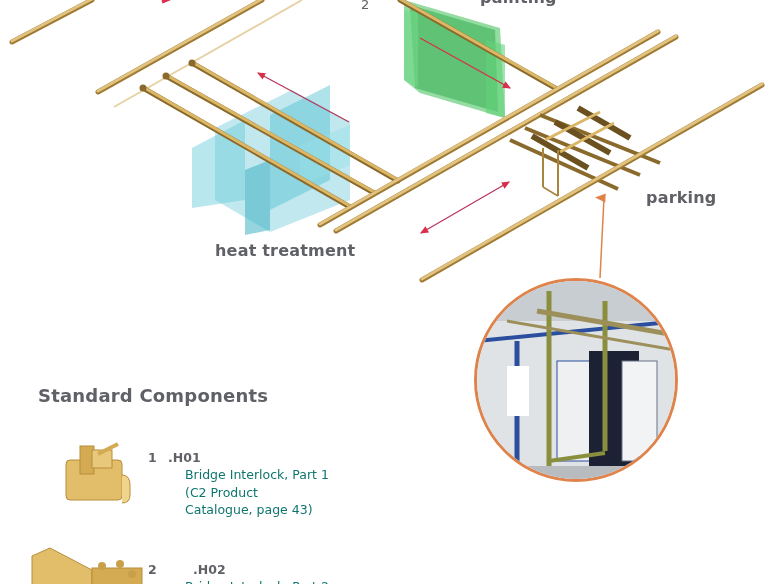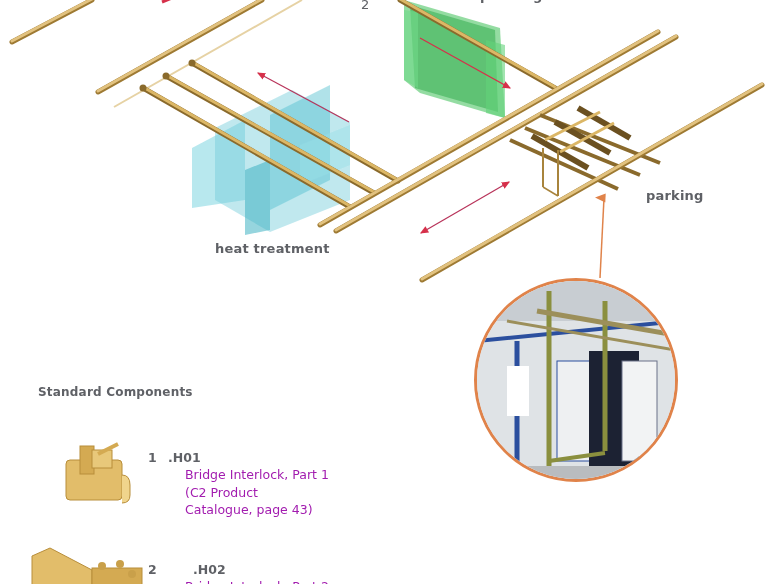--- a/index.html
+++ b/index.html
@@ -1,23 +1,23 @@
 <!DOCTYPE html>
 <html><head>
 <meta charset="utf-8">
 <style>
   html, body { margin:0; padding:0; background:#ffffff; }
   body { width:777px; height:584px; position:relative; overflow:hidden; font-family:"DejaVu Sans", sans-serif; }
   svg.scene { position:absolute; left:0; top:0; }
-  .label { position:absolute; color:#5f6166; font-weight:bold; font-size:13px; letter-spacing:0.2px; white-space:nowrap;text-align:center; }
+  .label { position:absolute; color:#5f6166; font-weight:bold; font-size:16px; letter-spacing:0.2px; white-space:nowrap;text-align:center; }
   .num-top { position:absolute; color:#5f6166; font-size:13px; }
-  .section-title { position:absolute; left:38px; top:385px; font-size:12px; font-weight:bold; color:#5f6166; letter-spacing:0.2px; }
+  .section-title { position:absolute; left:38px; top:385px; font-size:18px; font-weight:bold; color:#5f6166; letter-spacing:0.2px; }
   .comp-num { position:absolute; font-size:12.5px; font-weight:bold; color:#5f6166; }
   .comp-code { position:absolute; font-size:12.5px; font-weight:bold; color:#5f6166; }
-  .comp-desc { position:absolute; font-size:12.5px; color:#a21caf; line-height:17.5px; white-space:pre-line; }
+  .comp-desc { position:absolute; font-size:12.5px; color:#0f766e; line-height:17.5px; white-space:pre-line; }
   .photo { position:absolute; left:474px; top:278px; width:204px; height:204px; border-radius:50%; border:3px solid #e0834a; overflow:hidden; box-sizing:border-box; background:#e9ecef; }
 </style>
 </head>
 <body>
 
 <svg class="scene" width="777" height="584" viewBox="0 0 777 584">
   <defs>
     <linearGradient id="railG" x1="0" y1="0" x2="0" y2="1">
       <stop offset="0" stop-color="#f0d9a0"></stop>
       <stop offset="0.5" stop-color="#d8b25f"></stop>

